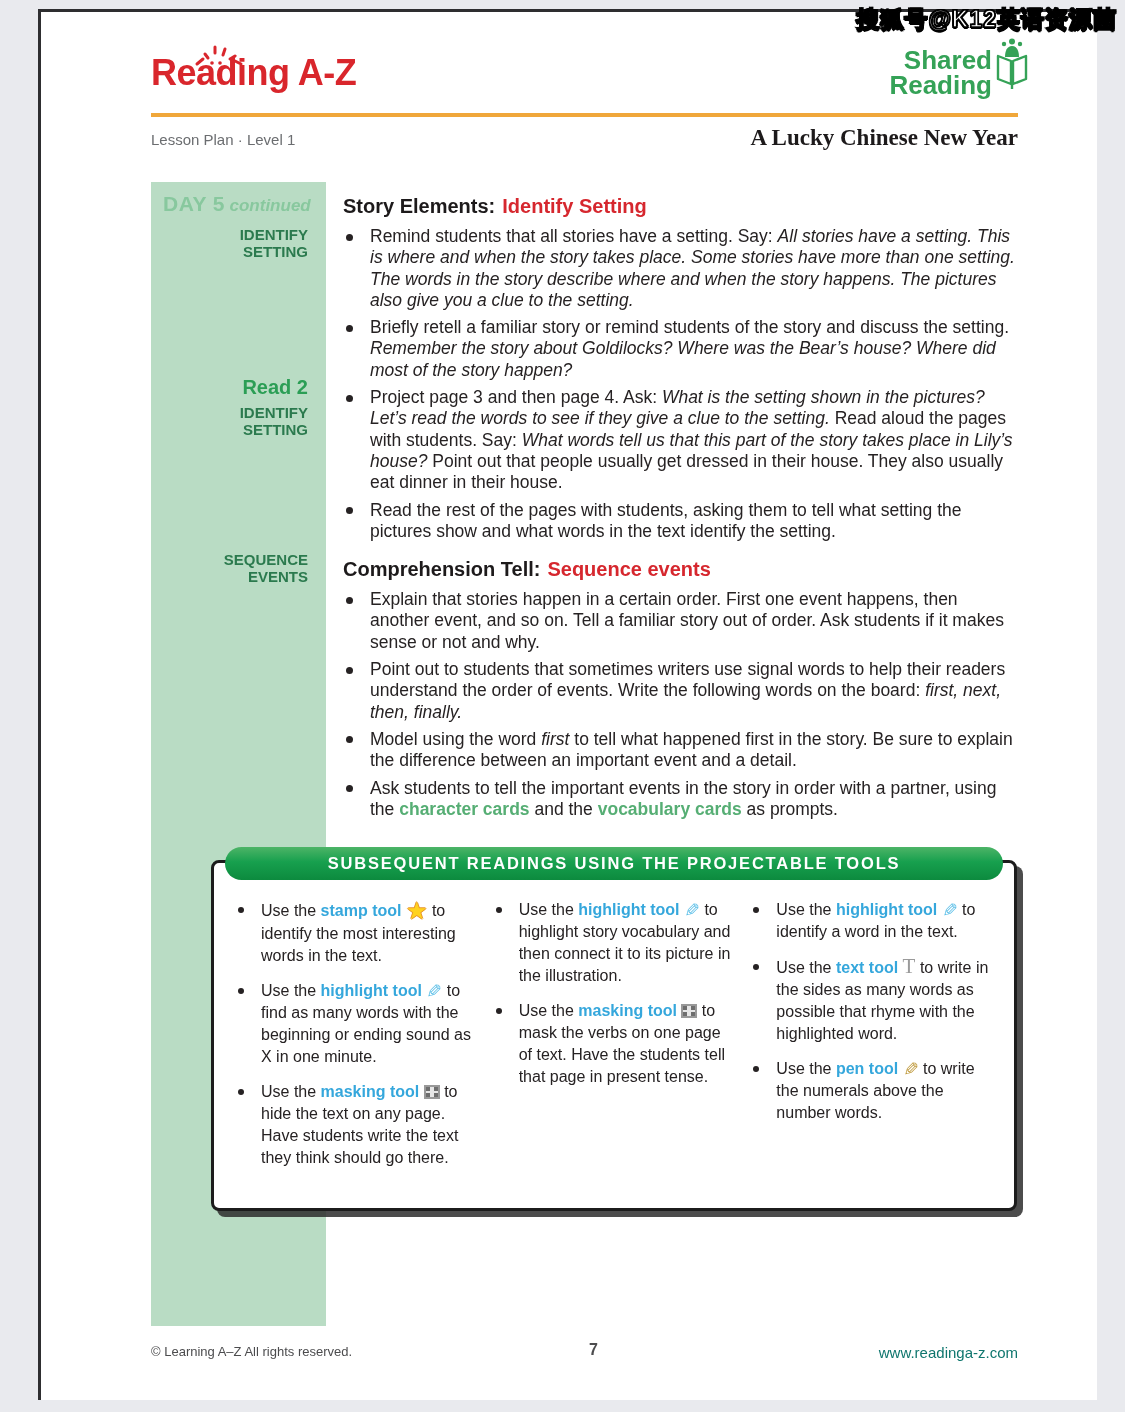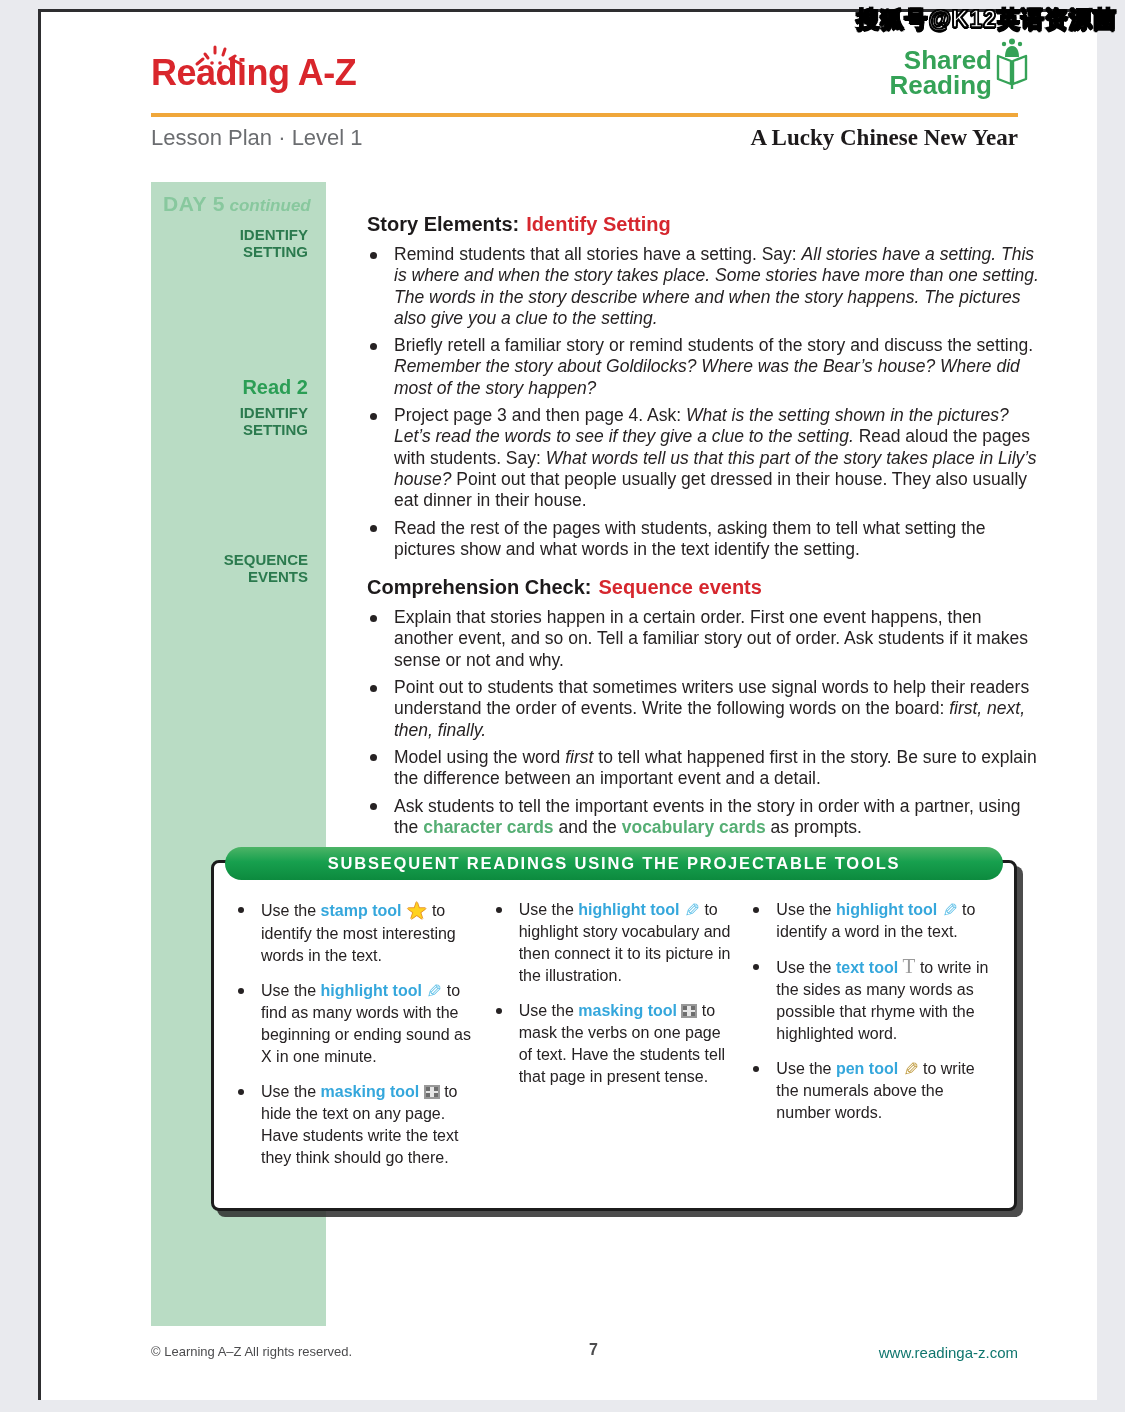--- a/index.html
+++ b/index.html
@@ -28,38 +28,38 @@
   .logo { position:absolute; left:110px; top:40px; font-size:36px; font-weight:800;
           color:#d9262c; letter-spacing:-0.5px; }
   .logo .sun { position:absolute; left:40px; top:-17px; }
   .brand { position:absolute; right:79px; top:36px; text-align:right;
            color:#35a257; font-weight:800; font-size:26px; line-height:25px;
            padding-right:26px; }
   .brand .book { position:absolute; right:-14px; top:-10px; }
   .rule { position:absolute; left:110px; right:79px; top:101px; height:4px; background:#f0a73a; }
   .subtitle-row { position:absolute; left:110px; right:79px; top:113px;
                   display:flex; justify-content:space-between; align-items:baseline; }
-  .subtitle { font-size:22px; color:#6b6d70; }
+  .subtitle { font-size:15px; color:#6b6d70; }
   .doc-title { font-size:23px; font-weight:bold; color:#1d1a1b;font-family:Liberation Serif, serif; }
   
   .sidebar { position:absolute; left:110px; top:170px; width:175px; height:1144px;
              background:#b9dcc4; z-index:1; }
   .day-row { padding:10px 10px 0 12px; color:#88c89e; white-space:nowrap; }
   .day-label { font-size:21px; font-weight:bold; letter-spacing:0.5px; }
   .day-continued { font-size:17px; font-style:italic; font-weight:bold;text-align:right; }
   .side-label { position:absolute; right:18px; text-align:right;
                 color:#2b7a4e; font-weight:bold; font-size:15px; line-height:17px;
                 white-space:pre-line; }
   .side-label.l1 { top:44px; }
   .side-read2 { position:absolute; right:18px; top:194px; text-align:right;
                 color:#2b9e55; font-weight:bold; font-size:20px;margin-left:8px; }
   .side-label.l2 { top:222px; }
   .side-label.l3 { top:369px; }
   
-  .main { position:absolute; left:302px; top:201px; width:678px; z-index:2;margin-left:24px; }
+  .main { position:absolute; left:302px; top:183px; width:678px; z-index:2; }
   .section-heading { font-size:20px; font-weight:bold; color:#1d1a1b; margin-bottom:8px; }
   .section-heading .h-black { margin-right:7px; }
   .section-heading .h-red { color:#d6272e; }
   .section-heading.second { margin-top:16px; }
   ul.bullets { list-style:none; }
   ul.bullets > li { position:relative; padding-left:27px; margin-bottom:6px;
                     font-size:17.5px; line-height:21.3px; }
   ul.bullets > li::before { content:""; position:absolute; left:3px; top:7.5px;
                             width:7px; height:7px; border-radius:50%; background:#262223; }
   
@@ -170,21 +170,21 @@
     </div>
     <ul class="bullets">
 
     <li class="bullet"><span>Remind students that all stories have a setting. Say:  </span><span class="i">All stories have a setting. This is where and when the story takes place. Some stories have more than one setting. The words in the story describe where and when the story happens. The pictures also give you a clue to the setting.</span></li>
         <li class="bullet"><span>Briefly retell a familiar story or remind students of the story and discuss the setting. </span><span class="i">Remember the story about Goldilocks? Where was the Bear’s house? Where did most of the story happen?</span></li>
         <li class="bullet"><span>Project page 3 and then page 4. Ask: </span><span class="i">What is the setting shown in the pictures? Let’s read the words to see if they give a clue to the setting.</span><span> Read aloud the pages with students. Say: </span><span class="i">What words tell us that this part of the story takes place in Lily’s house?</span><span> Point out that people usually get dressed in their house. They also usually eat dinner in their house.</span></li>
         <li class="bullet"><span>Read the rest of the pages with students, asking them to tell what setting the pictures show and what words in the text identify the setting.</span></li>
       </ul>
 
     <div class="section-heading second">
-      <span class="h-black">Comprehension Check:</span><span class="h-red">Sequence events</span>
+      <span class="h-black">Comprehension Tell:</span><span class="h-red">Sequence events</span>
     </div>
     <ul class="bullets">
 
     <li class="bullet"><span>Explain that stories happen in a certain order. First one event happens, then another event, and so on. Tell a familiar story out of order. Ask students if it makes sense or not and why.</span></li>
         <li class="bullet"><span>Point out to students that sometimes writers use signal words to help their readers understand the order of events. Write the following words on the board: </span><span class="i">first, next, then, finally.</span></li>
         <li class="bullet"><span>Model using the word </span><span class="i">first</span><span> to tell what happened first in the story. Be sure to explain the difference between an important event and a detail.</span></li>
         <li class="bullet"><span>Ask students to tell the important events in the story in order with a partner, using the </span><span class="green">character cards</span><span> and the </span><span class="green">vocabulary cards</span><span> as prompts.</span></li>
       </ul>
   </div>
 

